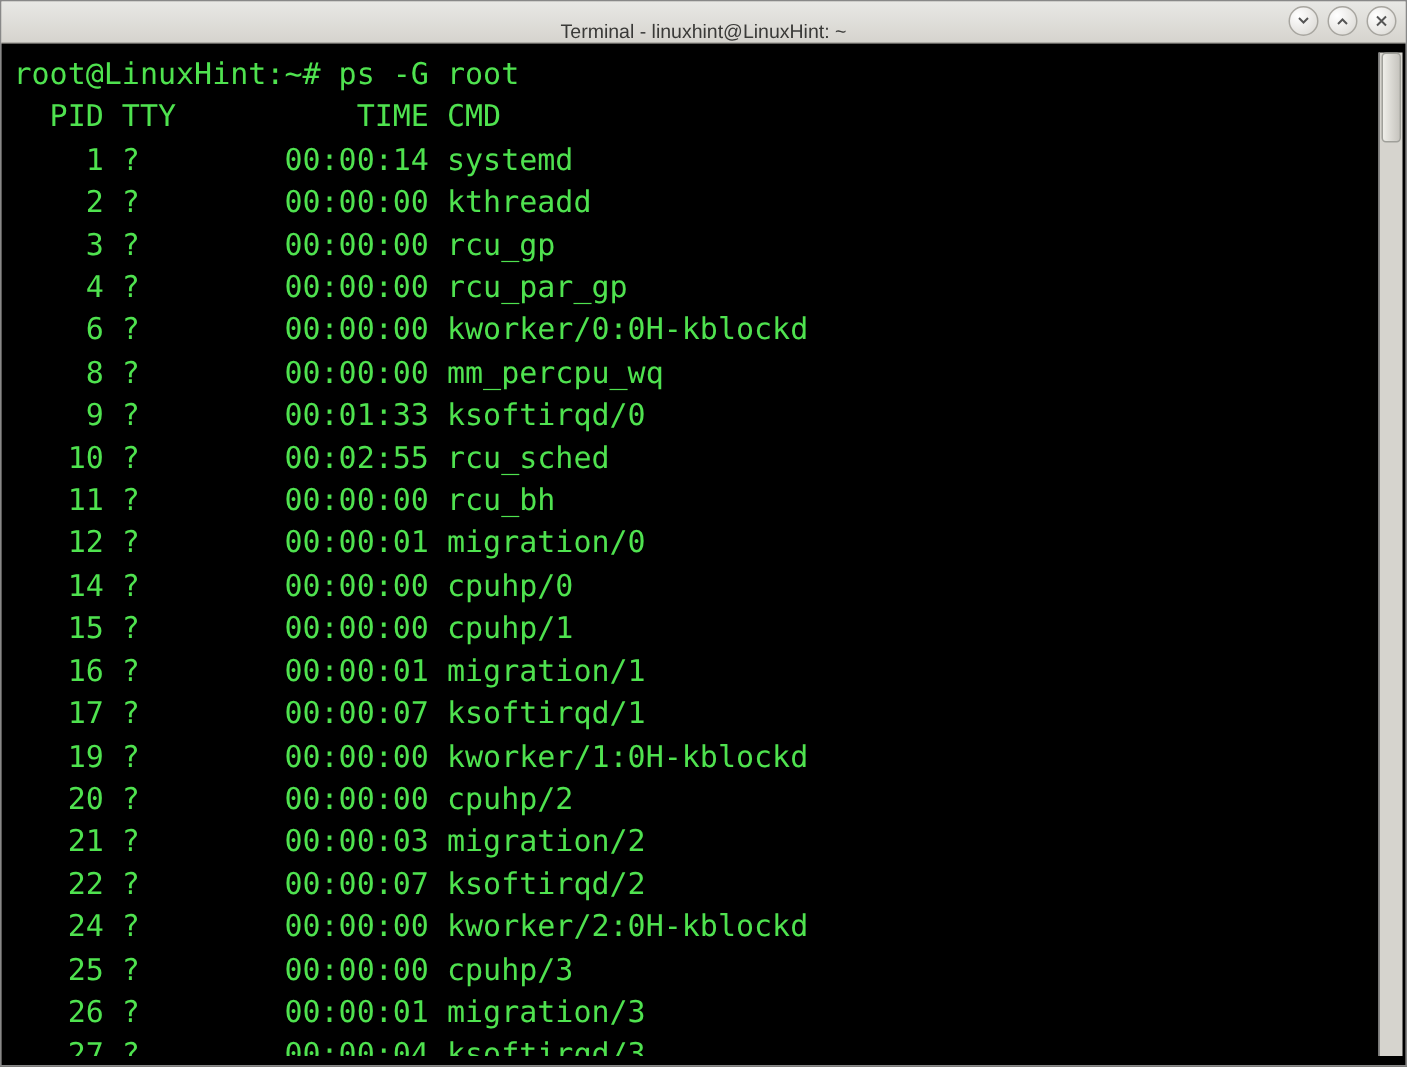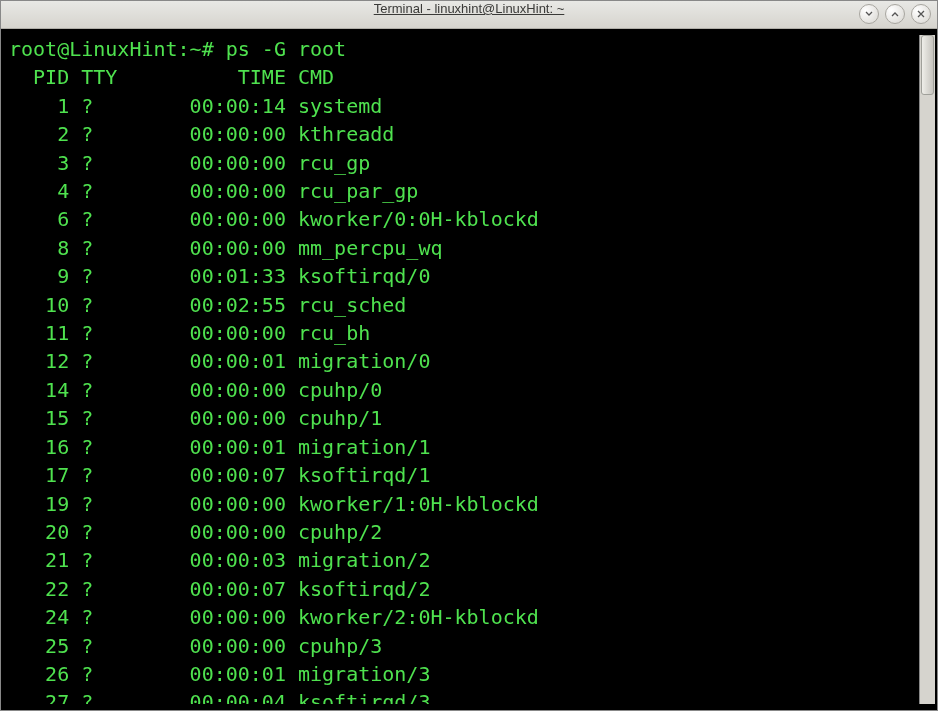--- a/index.html
+++ b/index.html
@@ -13,26 +13,25 @@
       background: #dcdad5;
       font-family: sans-serif;
       overflow: hidden;
       border: 1px solid #888;
     }
     .titlebar {
       height: 28px;
       background: linear-gradient(to bottom, #e8e8e5, #d6d4ce);
       border-bottom: 1px solid #b0aea8;
       display: flex;
-      align-items: flex-start;
+      align-items: flex-end;
       justify-content: center;
       position: relative;
       font-size: 13px;
       color: #3a3a38;
-      text-decoration: underline;
     }
     .titlebar-title {
       font-weight: normal;
     }
     .window-controls {
       position: absolute;
       right: 6px;
       top: 3px;
       display: flex;
       gap: 6px;

